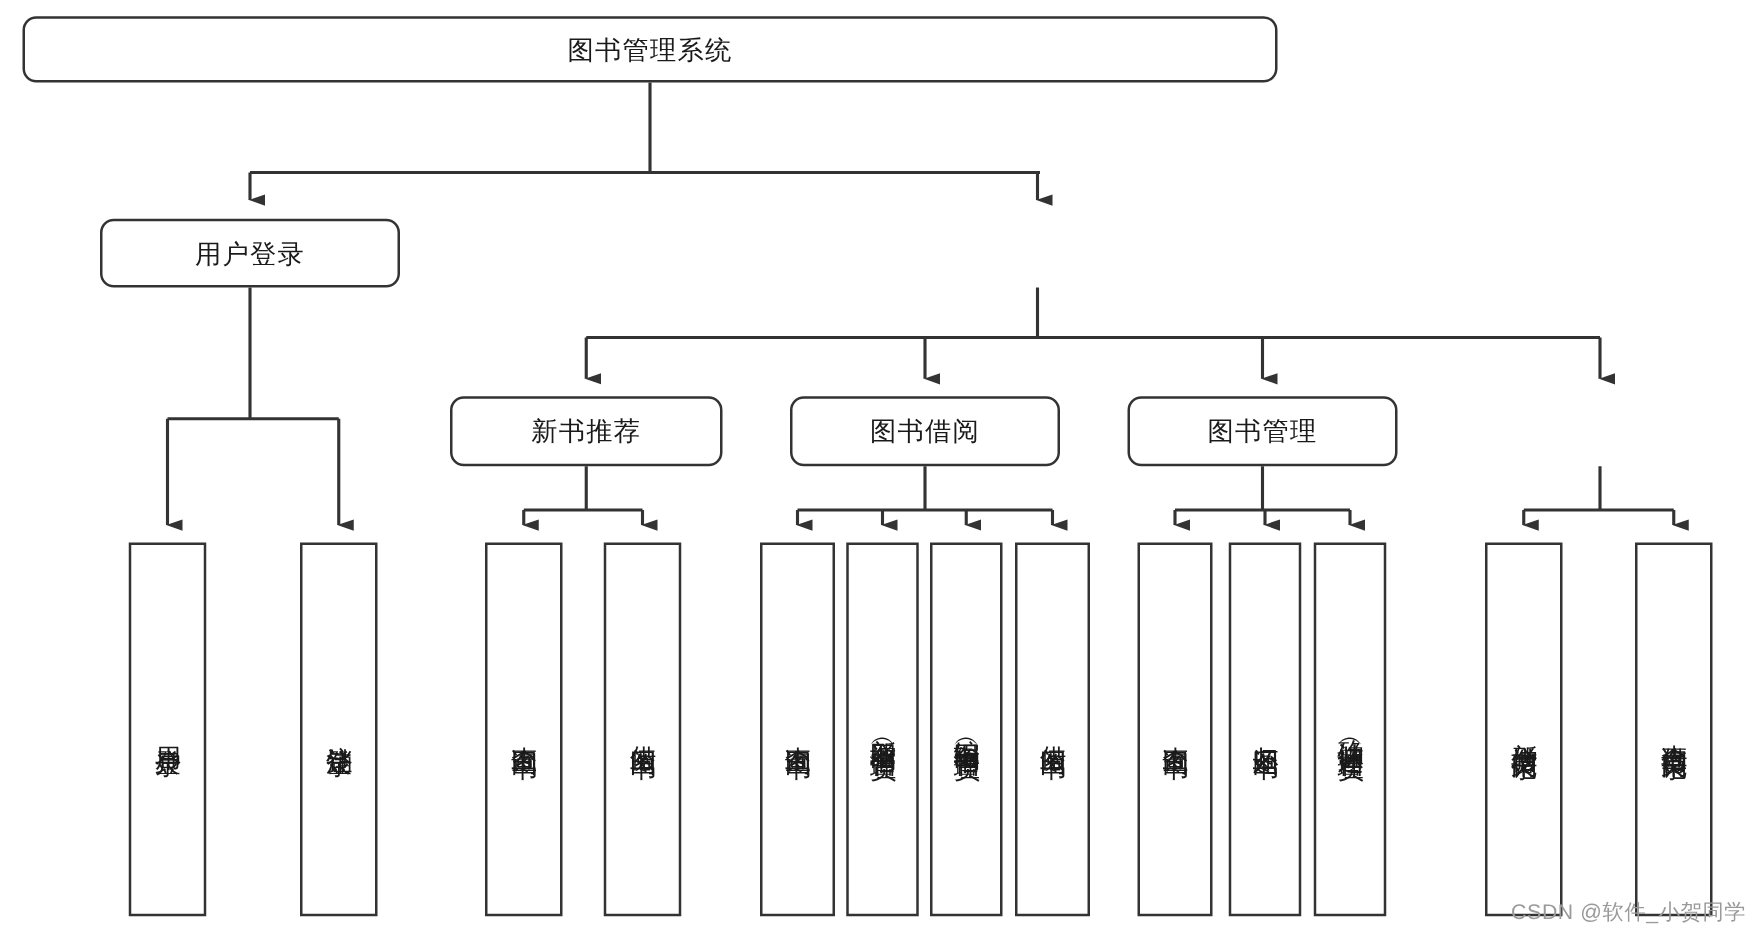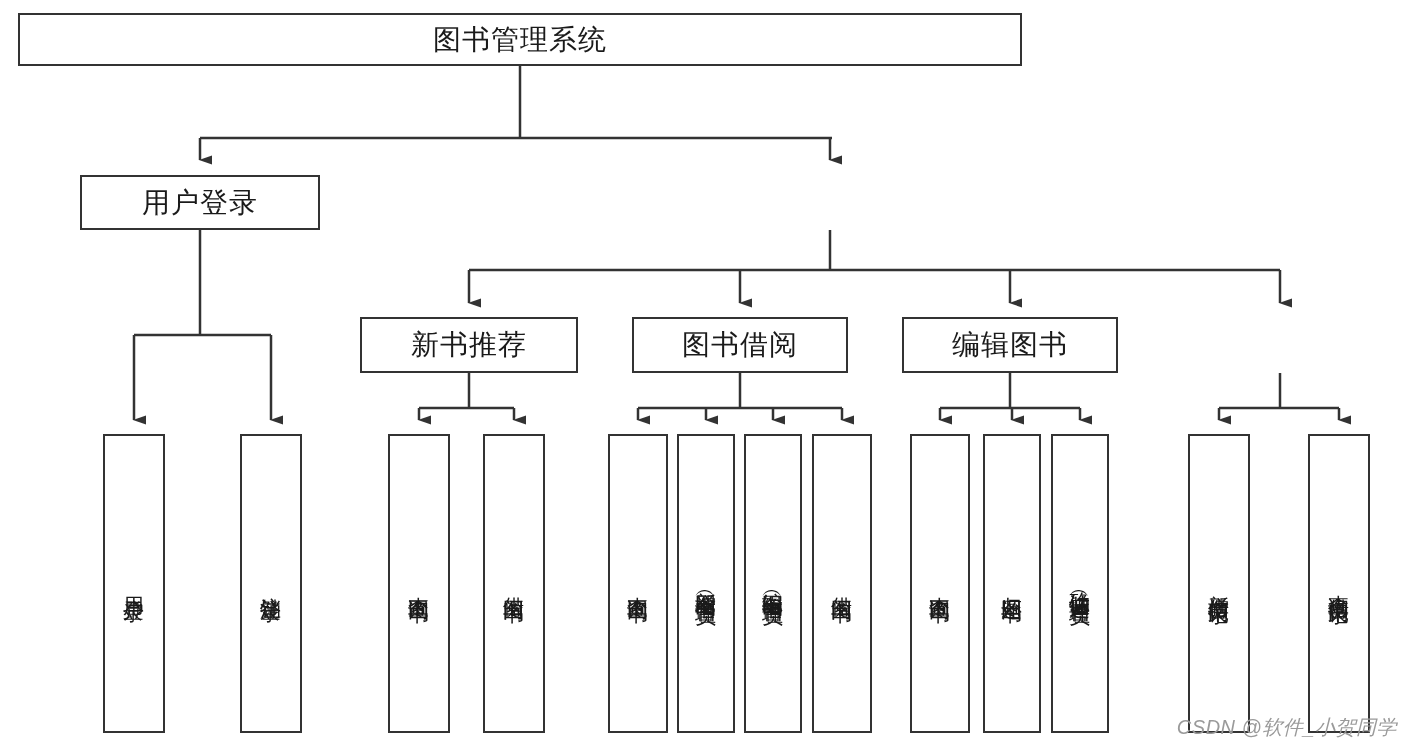--- a/index.html
+++ b/index.html
@@ -29,45 +29,45 @@
     position: absolute;
     box-sizing: border-box;
     border: 2px solid #333333;
     background: #ffffff;
     display: flex;
     align-items: center;
     justify-content: center;
     color: #1a1a1a;
   }
   .node.horiz {
-    font-size: 28px;
+    font-size: 21px;
     letter-spacing: 1px;
+    border-radius: 11px;
   }
   .node.vert {
     writing-mode: vertical-rl;
     text-orientation: upright;
     font-size: 21px;
     letter-spacing: 2px;
     padding: 4px 0;
     line-height: 1;
   }
   .node.vert .vtext {
     writing-mode: vertical-rl;
     text-orientation: upright;
     white-space: nowrap;
   }
   .watermark {
     position: absolute;
     right: 8px;
     bottom: 6px;
-    font-size: 20px;
+    font-size: 17px;
     color: #9a9a9a;
     letter-spacing: 0.5px;
     white-space: nowrap;
-    font-style: italic;
   }
 </style>
 </head>
 <body>
 
 <div id="canvas">
 
   <svg id="wires" viewBox="0 0 1405 747" xmlns="http://www.w3.org/2000/svg">
     <defs>
       <marker id="arw" markerWidth="10" markerHeight="13" refX="5" refY="12" orient="auto" markerUnits="userSpaceOnUse">
@@ -126,21 +126,21 @@
     <span>用户登录</span>
   </div>
 
   <div class="node horiz" style="left:360px; top:317px; width:218px; height:56px;">
     <span>新书推荐</span>
   </div>
   <div class="node horiz" style="left:632px; top:317px; width:216px; height:56px;">
     <span>图书借阅</span>
   </div>
   <div class="node horiz" style="left:902px; top:317px; width:216px; height:56px;">
-    <span>编辑图书</span>
+    <span>图书管理</span>
   </div>
 
   <div class="node vert" style="left:103px; top:434px; width:62px; height:299px;">
     <span class="vtext">用户登录</span>
   </div>
   <div class="node vert" style="left:240px; top:434px; width:62px; height:299px;">
     <span class="vtext">注销登录</span>
   </div>
   <div class="node vert" style="left:388px; top:434px; width:62px; height:299px;">
     <span class="vtext">查询图书</span>

